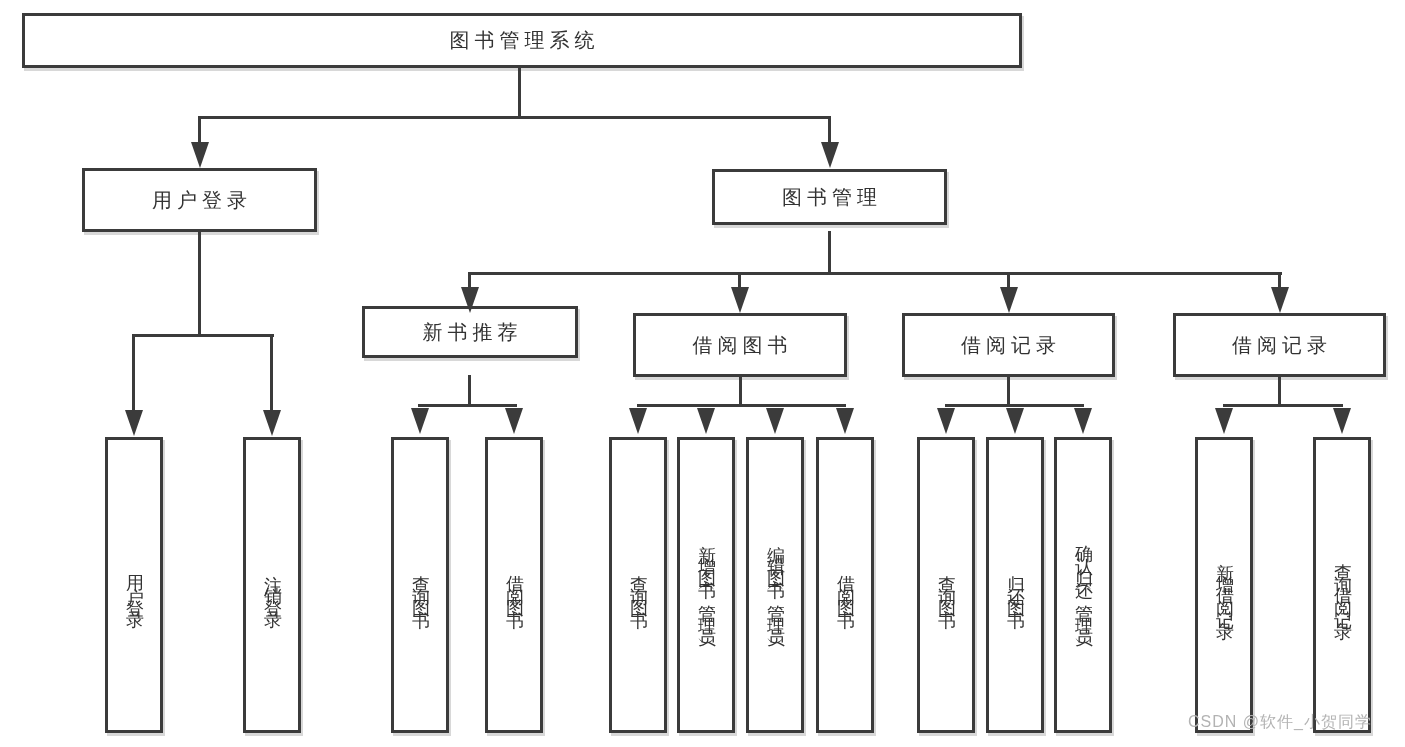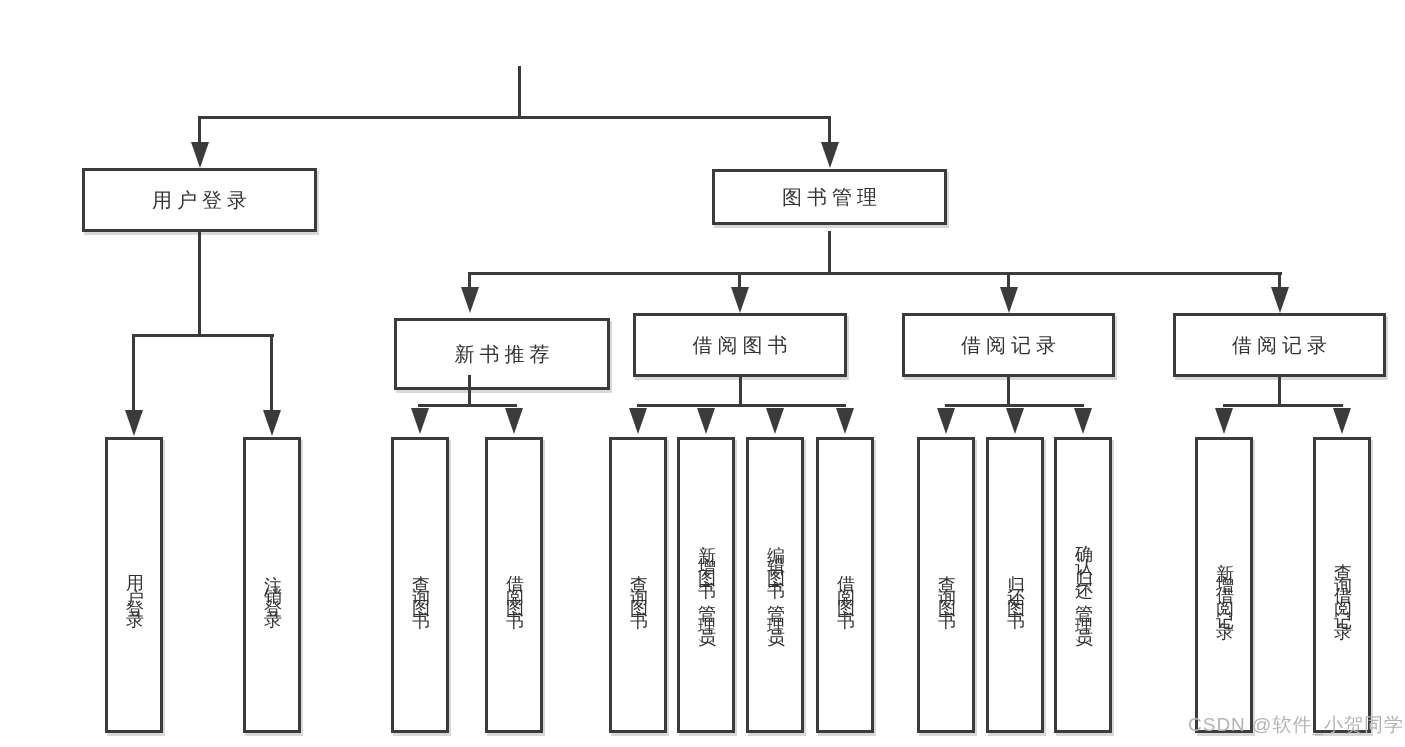--- a/index.html
+++ b/index.html
@@ -42,41 +42,44 @@
   .arrow{
     position:absolute;
     width:0;height:0;
     border-left:9px solid transparent;
     border-right:9px solid transparent;
     border-top:26px solid #3b3b3b;
   }
   .watermark{
     position:absolute;
     left:1188px;top:712px;
-    font-size:19px;
+    font-size:16px;
     color:#b3b3b3;
     letter-spacing:1px;
     white-space:nowrap;
   }
 </style>
 </head>
 <body>
 
 <div id="canvas">
 
+  <div class="box hbox" style="left:22px;top:13px;width:1000px;height:55px;">
+    <span>图书管理系统</span>
+  </div>
 
   <div class="box hbox" style="left:82px;top:168px;width:235px;height:64px;">
     <span>用户登录</span>
   </div>
 
   <div class="box hbox" style="left:712px;top:169px;width:235px;height:56px;">
     <span>图书管理</span>
   </div>
 
-  <div class="box hbox" style="left:362px;top:318px;width:216px;height:72px;margin-left:32px;">
+  <div class="box hbox" style="left:362px;top:306px;width:216px;height:52px;">
     <span>新书推荐</span>
   </div>
 
   <div class="box hbox" style="left:633px;top:313px;width:214px;height:64px;">
     <span>借阅图书</span>
   </div>
 
   <div class="box hbox" style="left:902px;top:313px;width:213px;height:64px;">
     <span>借阅记录</span>
   </div>

